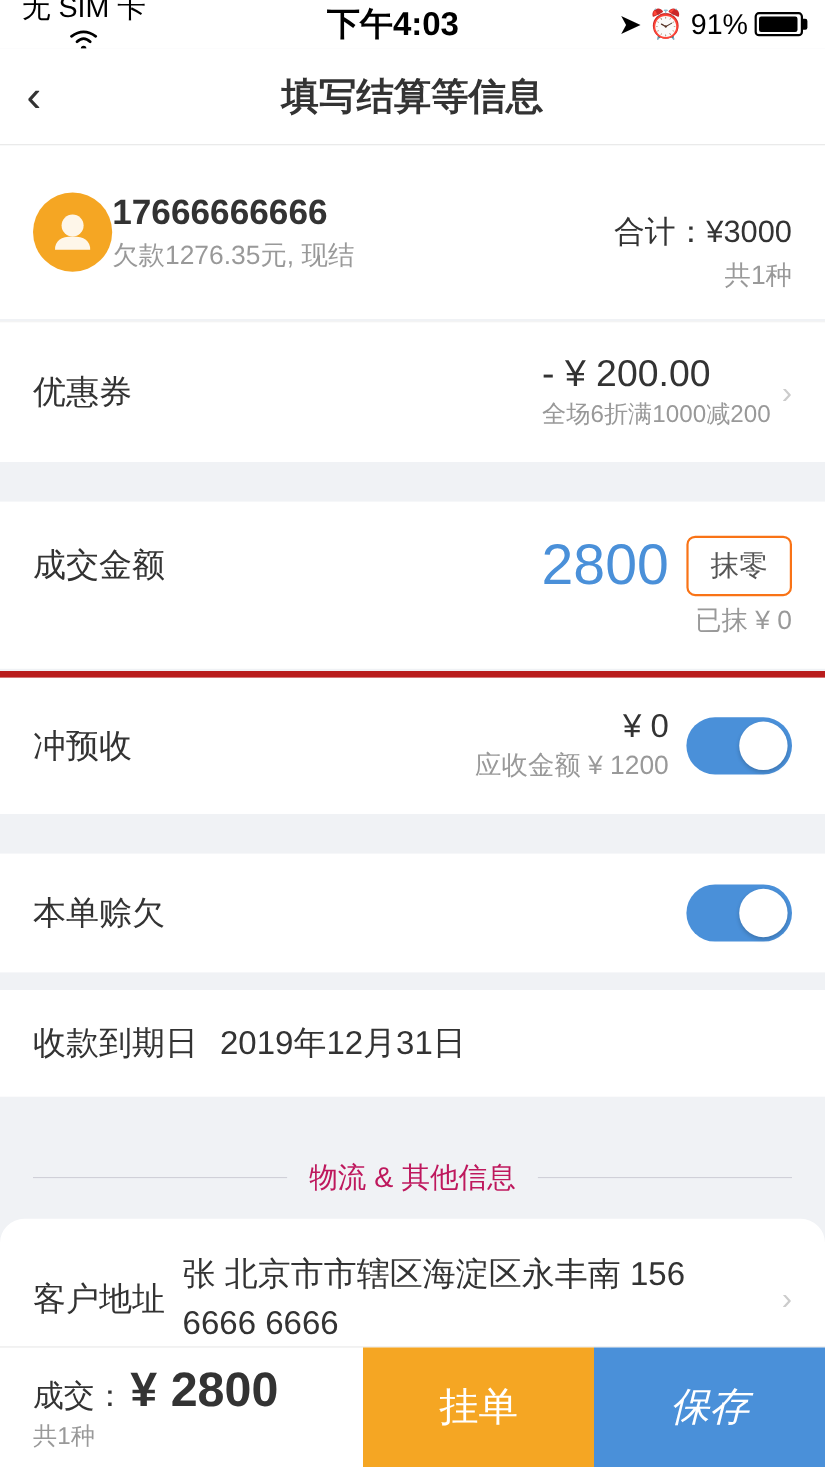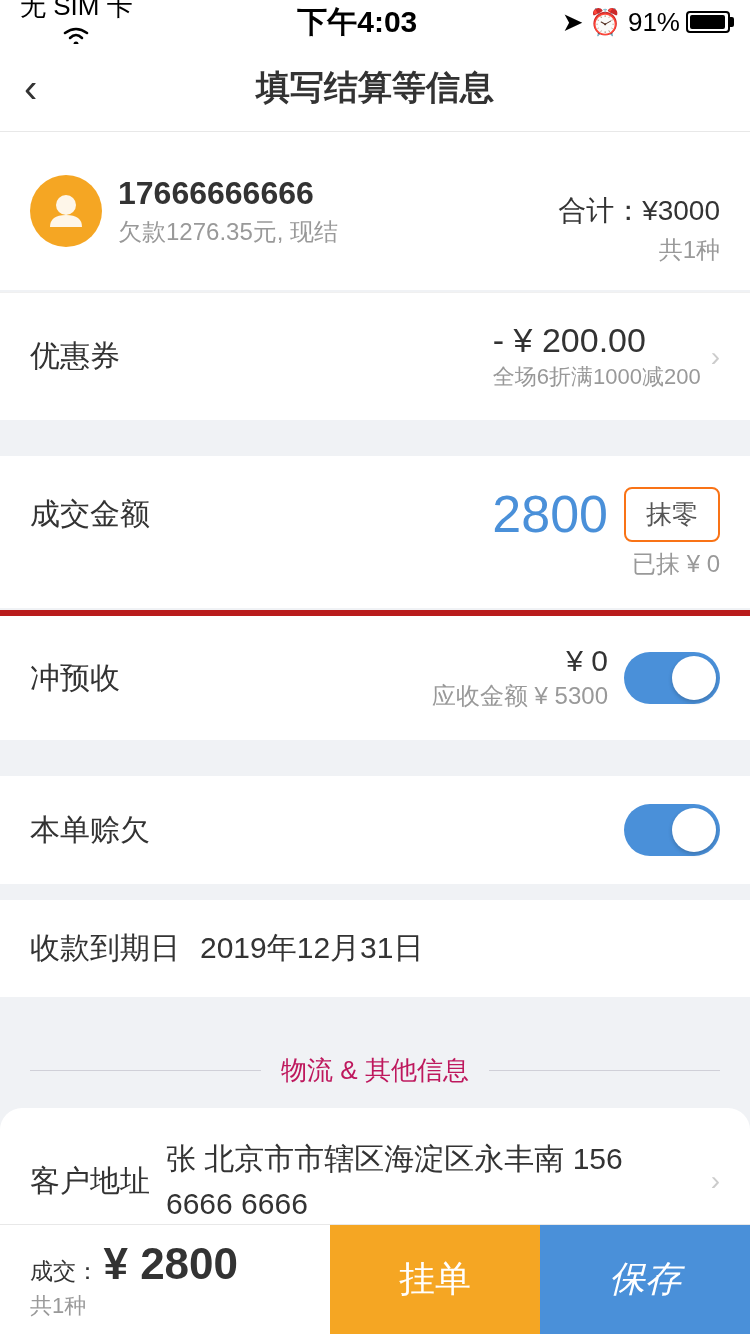--- a/index.html
+++ b/index.html
@@ -109,21 +109,20 @@
     .customer-card {
       background: #fff;
       padding: 24px 30px;
       display: flex;
       align-items: center;
       justify-content: space-between;
       margin-bottom: 2px;
     }
     .customer-left {
       display: flex;
-      gap: 16px;
     }
     .avatar {
       width: 72px;
       height: 72px;
       border-radius: 50%;
       background: #f5a623;
       display: flex;
       align-items: center;
       justify-content: center;
       font-size: 36px;
@@ -496,21 +495,21 @@
     </div>
     <div class="amount-sub">已抹  ¥ 0</div>
   </div>
 
   <div class="precollect-section">
     <div class="precollect-row">
       <span class="precollect-label">冲预收</span>
       <div class="precollect-right">
         <div class="precollect-value">
           <div class="precollect-main">¥ 0</div>
-          <div class="precollect-sub">应收金额 ¥ 5300</div>
+          <div class="precollect-sub">应收金额 ¥ 1200</div>
         </div>
         <div class="toggle">
           <div class="knob"></div>
         </div>
       </div>
     </div>
   </div>
 
   <div class="section-divider"></div>
 
@@ -540,20 +539,20 @@
     <span class="chevron-right">›</span>
   </div>
 
   <div class="empty-space"></div>
 
 </div>
 
 <div class="bottom-bar">
   <div class="bottom-summary">
     <div>
-      <span style="font-size:23px;color:#333;">成交：</span>
+      <span style="font-size:28px;color:#333;">成交：</span>
       <span class="bottom-deal-amount">¥ 2800</span>
     </div>
     <div class="bottom-count">共1种</div>
   </div>
   <div class="btn-pending">挂单</div>
   <div class="btn-save">保存</div>
 </div>
 
 </body></html>

